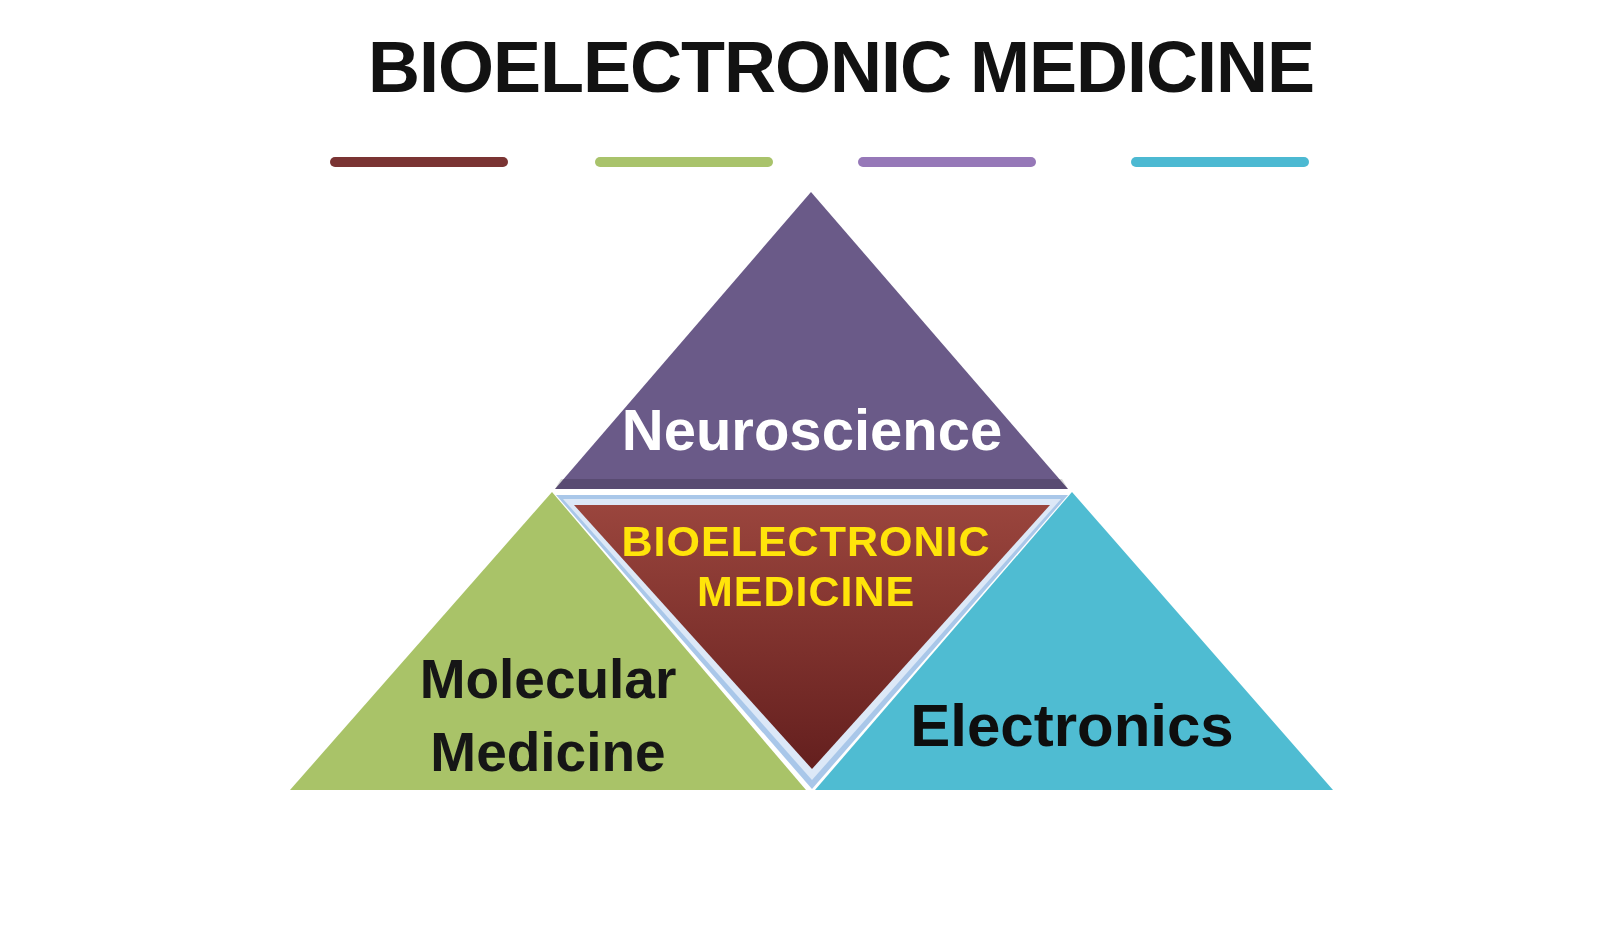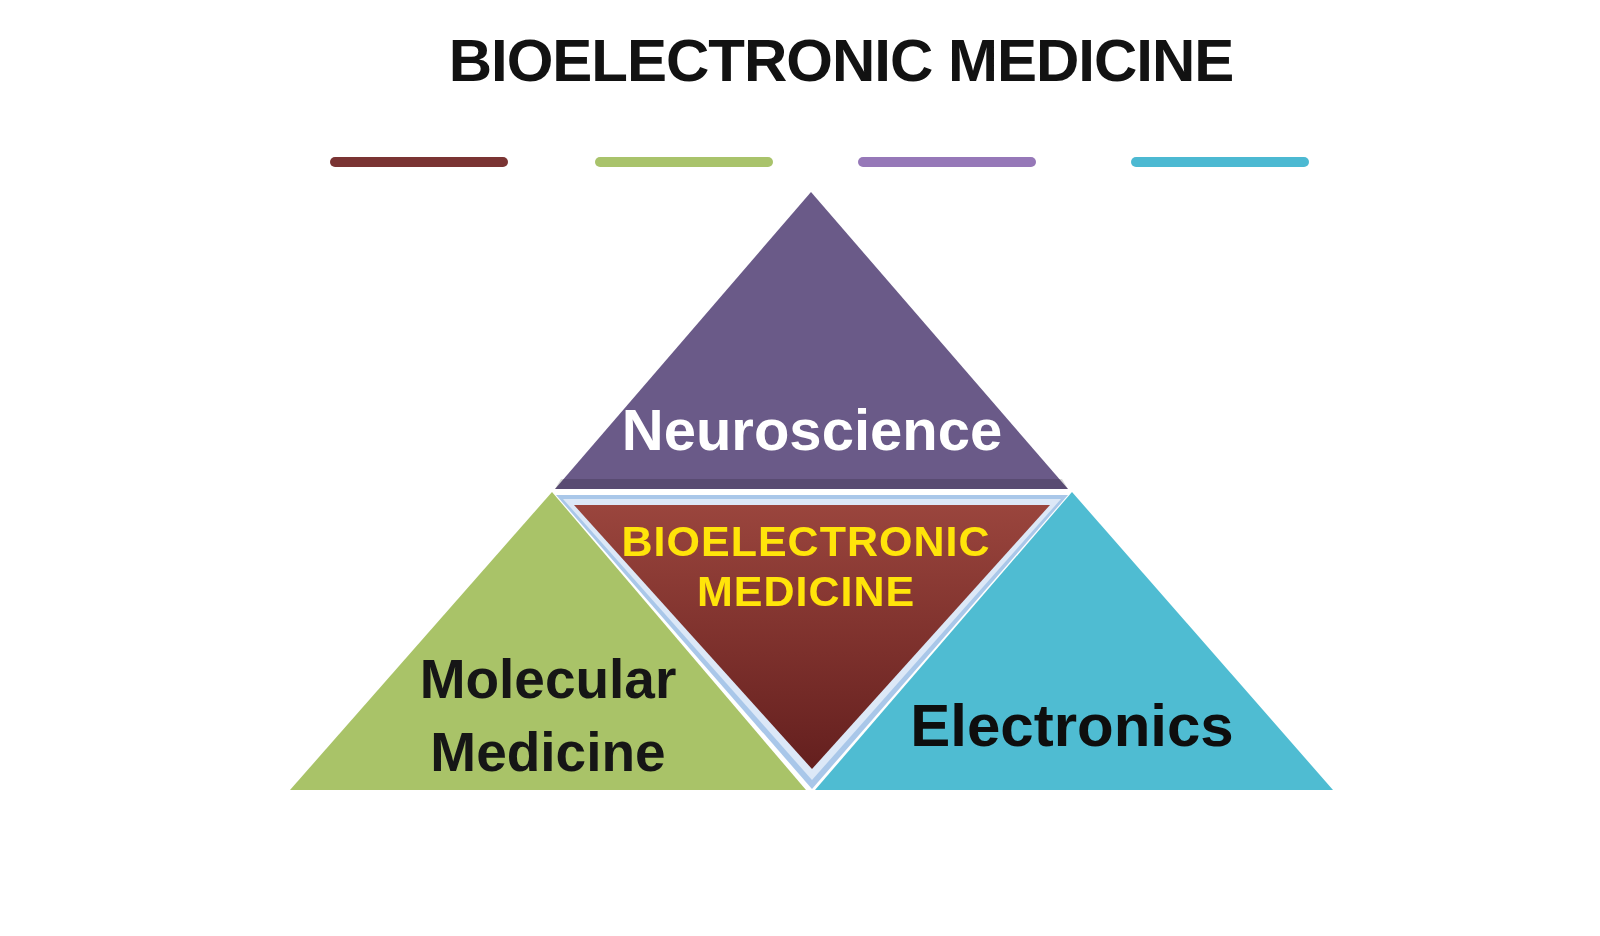--- a/index.html
+++ b/index.html
@@ -12,21 +12,21 @@
     font-family: "Liberation Sans", sans-serif;
   }
   .slide-title {
     position: absolute;
     top: 26px;
     left: 841px;
     transform: translateX(-50%);
     margin: 0;
     font-family: "Liberation Sans", sans-serif;
     font-weight: 700;
-    font-size: 60px;
+    font-size: 72px;
     letter-spacing: -1px;
     color: #121212;
     white-space: nowrap;
   }
   svg.diagram {
     position: absolute;
     left: 0;
     top: 0;
   }
   .tri-label {

